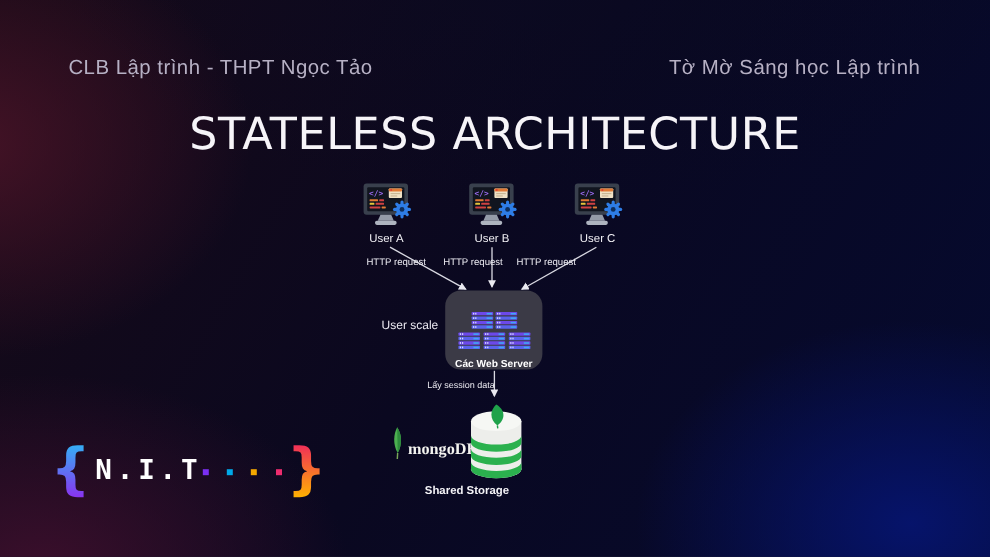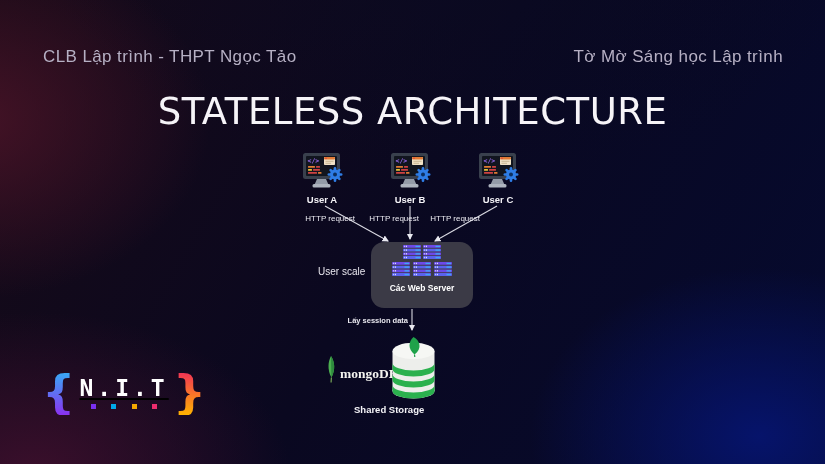--- a/index.html
+++ b/index.html
@@ -10,57 +10,57 @@
     background-color:#06051c;
     background-image:
       radial-gradient(42% 55% at 92% 94%, rgba(6,20,110,0.95), rgba(6,20,110,0) 66%),
       radial-gradient(46% 62% at -3% 26%, rgba(76,20,40,0.85), rgba(76,20,40,0) 62%),
       radial-gradient(52% 58% at 4% 102%, rgba(66,16,46,0.85), rgba(66,16,46,0) 60%),
       radial-gradient(70% 70% at 55% -12%, rgba(10,10,34,0.7), rgba(10,10,34,0) 72%),
       linear-gradient(120deg, #170a17 0%, #0a0820 48%, #050a30 100%);
   }
   .hdr { position:absolute; top:47px; font-size:17px; letter-spacing:0.4px;
          color:#b6b0c4; font-weight:500; }
-  .hdr-left  { left:43px; }
-  .hdr-right { right:42px; }
+  .hdr-left  { left:57px; }
+  .hdr-right { right:58px; }
   .title { position:absolute; top:90px; left:0; width:100%; text-align:center;
            font-family:"DejaVu Sans", sans-serif; font-weight:normal; font-size:37px;
            letter-spacing:0.5px; color:#f6f4f8; }
   .arrow-layer { position:absolute; left:0; top:0; width:825px; height:464px; pointer-events:none; }
 
   .user-node { position:absolute; top:152px; width:70px; display:flex;
                flex-direction:column; align-items:center; }
-  .user-node .lbl { margin-top:2px; font-size:9.5px; font-weight:bold; color:#f4f3f7; }
+  .user-node .lbl { margin-top:2px; font-size:9.5px; font-weight:normal; color:#f4f3f7; }
   .http-lbl { position:absolute; top:214px; width:56px; text-align:right;
               font-size:8px; color:#ecebf2; }
   .auto-scale { position:absolute; left:318px; top:266px; font-size:10px; color:#e9e7ef; }
 
-  .server-box { position:absolute; left:371px; top:242px; width:102px; height:66px;
+  .server-box { position:absolute; left:371px; top:242px; width:81px; height:66px;
                 background:#3b3a46; border-radius:13px; display:flex; flex-direction:column;
-                align-items:center; justify-content:flex-start; padding-top:2px; }
+                align-items:center; justify-content:flex-start; padding-top:17px; }
   .server-box .lbl { margin-top:3px; font-size:8.5px; font-weight:bold; color:#ffffff; }
 
-  .session-lbl { position:absolute; left:344px; top:316px; width:64px; text-align:right;
-                 font-size:7.5px; color:#e9e8ef;font-weight:bold; }
+  .session-lbl { position:absolute; left:356px; top:316px; width:64px; 
+                 font-size:7.5px; color:#e9e8ef; }
 
   .mongo-logo { position:absolute; left:324px; top:355px; display:flex; align-items:center; }
   .mongo-logo .word { margin-left:2px; font-family:"Liberation Serif", serif;
                       font-size:13.5px; font-weight:600; color:#f3f3ef; margin-top:8px; }
   .db-icon { position:absolute; left:389px; top:336px; }
   .storage-lbl { position:absolute; left:354px; top:404px; width:120px; text-align:left;
                  font-size:9.5px; font-weight:bold; color:#f4f3f7; }
 
   .nit-logo { position:absolute; left:42px; top:368px; display:flex; align-items:center; }
   .brace { font-family:"DejaVu Sans", sans-serif; font-weight:bold; font-size:47px;
            line-height:1; -webkit-background-clip:text; background-clip:text; color:transparent; }
   .brace-open  { background-image:linear-gradient(180deg,#2fb6f5 0%,#8a32f0 100%);
                  -webkit-background-clip:text; background-clip:text; }
   .brace-close { background-image:linear-gradient(180deg,#f0265e 0%,#ffb300 100%);
                  -webkit-background-clip:text; background-clip:text; }
-  .nit-mid { display:flex; flex-direction:column; align-items:center; margin:0 4px;text-decoration:underline; }
+  .nit-mid { display:flex; flex-direction:row; align-items:center; margin:0 4px; }
   .nit-text { font-family:"DejaVu Sans Mono", monospace; font-weight:bold; font-size:23px;
               letter-spacing:4px; color:#ffffff; }
   .nit-dots { display:flex; justify-content:space-between; width:66px; margin-top:3px; }
   .nit-dots span { width:5px; height:5px; display:block; }
 </style>
 </head>
 <body>
 
 <div class="slide">
 

